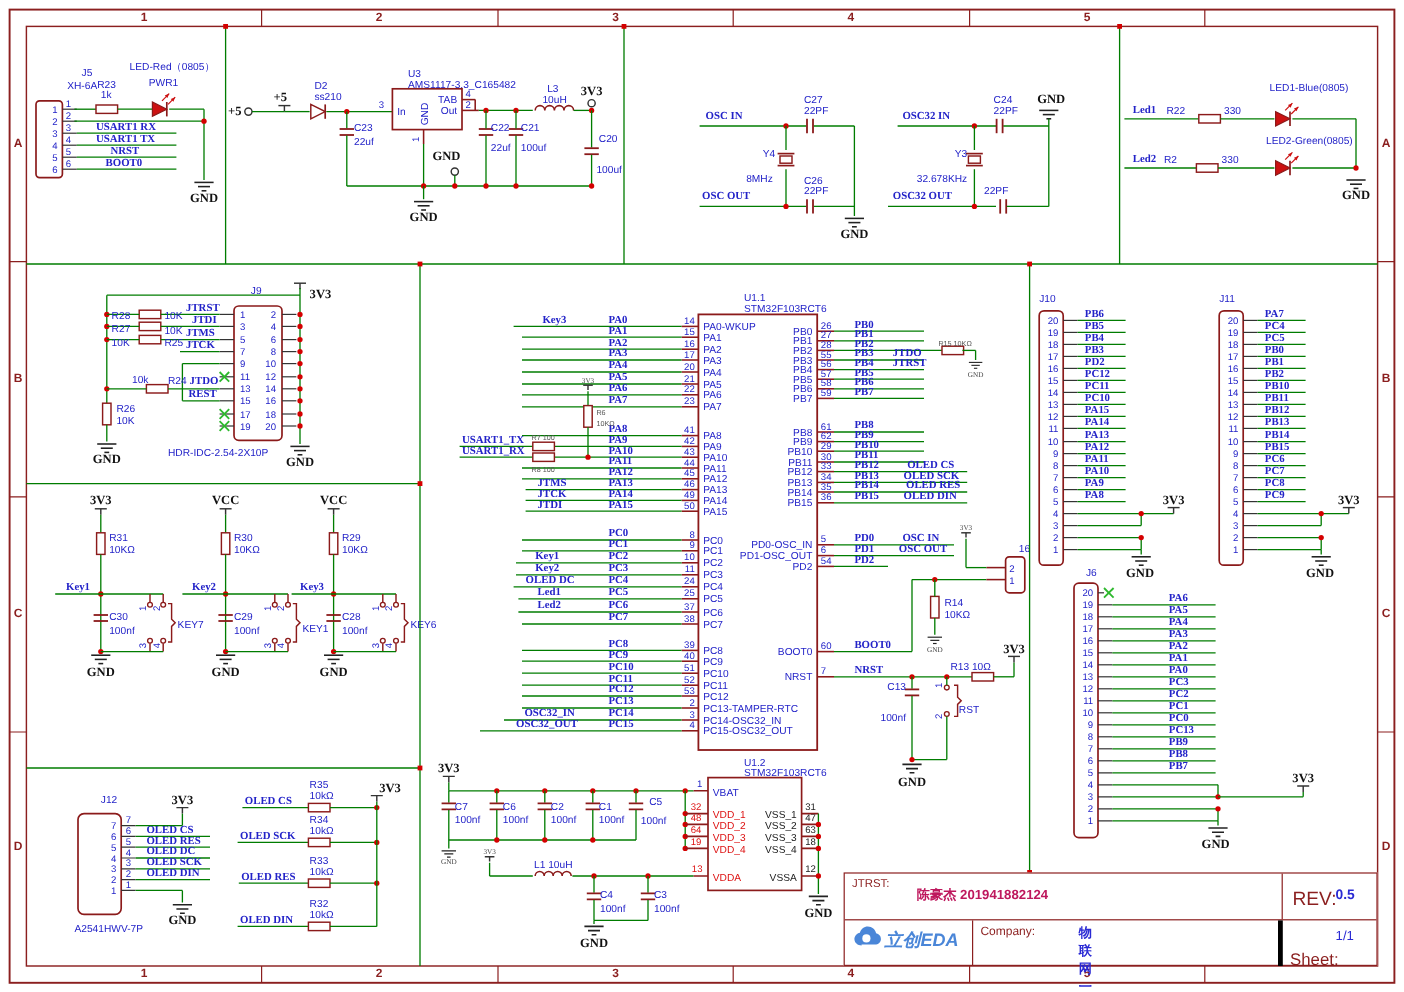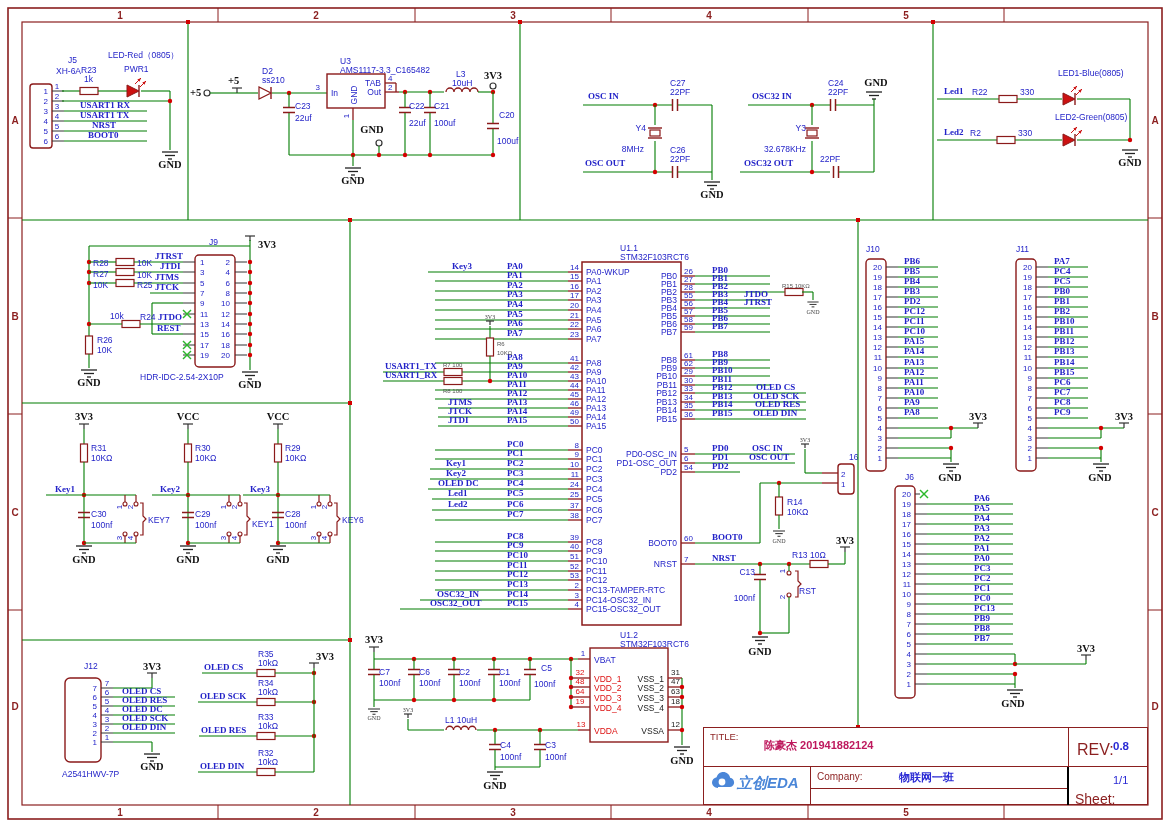--- a/index.html
+++ b/index.html
@@ -20,21 +20,21 @@
   .tb{position:absolute;left:703px;top:727px;width:445px;height:78px;border:1.5px solid #8b1f1f;box-sizing:border-box;background:#fff;font-family:"Liberation Sans",sans-serif;color:#8b1f1f;z-index:5}
   .tb .r1{height:38px;display:flex;border-bottom:1px solid #8b1f1f}
   .tb .tcell{flex:1;position:relative;border-right:1px solid #8b1f1f}
   .tb .tlab{position:absolute;left:6px;top:3px;font-size:9.5px}
   .tb .tval{position:absolute;left:60px;top:10px;font-size:11px;font-weight:bold;color:#be185d}
   .tb .rev{width:78px;position:relative}
   .tb .rlab{position:absolute;left:8px;top:13px;font-size:16px}
   .tb .rval{position:absolute;left:44px;top:12px;font-size:11.5px;font-weight:bold;color:#2a2ad4}
   .tb .r2{height:38px;display:flex}
   .tb .logo{width:106px;border-right:1px solid #8b1f1f;display:flex;align-items:flex-start;justify-content:center}
-  .tb .mid{flex:1;display:flex;flex-direction:column;border-right:2px solid #000000}
+  .tb .mid{flex:1;display:flex;flex-direction:row;border-right:4px solid #000000}
   .tb .crow{height:21px;border-bottom:1px solid #8b1f1f;position:relative}
   .tb .drow{flex:1;position:relative}
   .tb .clab{position:absolute;left:6px;top:4px;font-size:10px}
   .tb .cval{position:absolute;left:88px;top:3px;font-size:11px;font-weight:bold;color:#2a2ad4}
   .tb .dlab{position:absolute;left:6px;top:2px;font-size:10px}
   .tb .dval{position:absolute;left:48px;top:1px;font-size:11px;font-weight:bold;color:#2a2ad4}
   .tb .dblab{position:absolute;left:140px;top:2px;font-size:10px;border-left:1px solid #8b1f1f;padding-left:8px;height:17px}
   .tb .sheet{width:78px;position:relative}
   .tb .slab{position:absolute;left:6px;top:24px;font-size:14px}
   .tb .sval{position:absolute;left:44px;top:7px;font-size:11px;font-weight:normal;color:#2a2ad4}
@@ -1359,26 +1359,26 @@
   <span class="rlabel" style="left:15px;top:706px">D</span>
   <span class="rlabel" style="left:1155px;top:120px">A</span>
   <span class="rlabel" style="left:1155px;top:316px">B</span>
   <span class="rlabel" style="left:1155px;top:512px">C</span>
   <span class="rlabel" style="left:1155px;top:706px">D</span>
 
   
   <div class="tb">
     <div class="r1">
       <div class="tcell">
-        <span class="tlab">TITLE:</span>
+        <span class="tlab">JTRST:</span>
         <span class="tval">陈豪杰 201941882124</span>
       </div>
       <div class="rev">
         <span class="rlab">REV:</span>
-        <span class="rval">0.8</span>
+        <span class="rval">0.5</span>
       </div>
     </div>
     <div class="r2">
       <div class="logo">
         <svg width="96" height="30" viewBox="0 0 96 30">
           <path fill="#4a86d8" d="M9 21c-3.3 0-6-2.4-6-5.4 0-2.6 2-4.8 4.6-5.3C8.3 7.2 11 5 14.2 5c3.5 0 6.4 2.5 6.9 5.8 2.3.4 4 2.3 4 4.6 0 2.6-2.2 4.7-5 4.7H9z"></path>
           <circle fill="#fff" cx="13" cy="15" r="3.4"></circle>
           <path fill="#4a86d8" d="M13 12.2a2.8 2.8 0 1 0 .1 5.6 2.8 2.8 0 0 0-.1-5.6zm0-1.6a4.4 4.4 0 1 1 0 8.8 4.4 4.4 0 0 1 0-8.8z" opacity="0"></path>
           <text class="logotxt" x="28" y="21">立创EDA</text>
         </svg>

